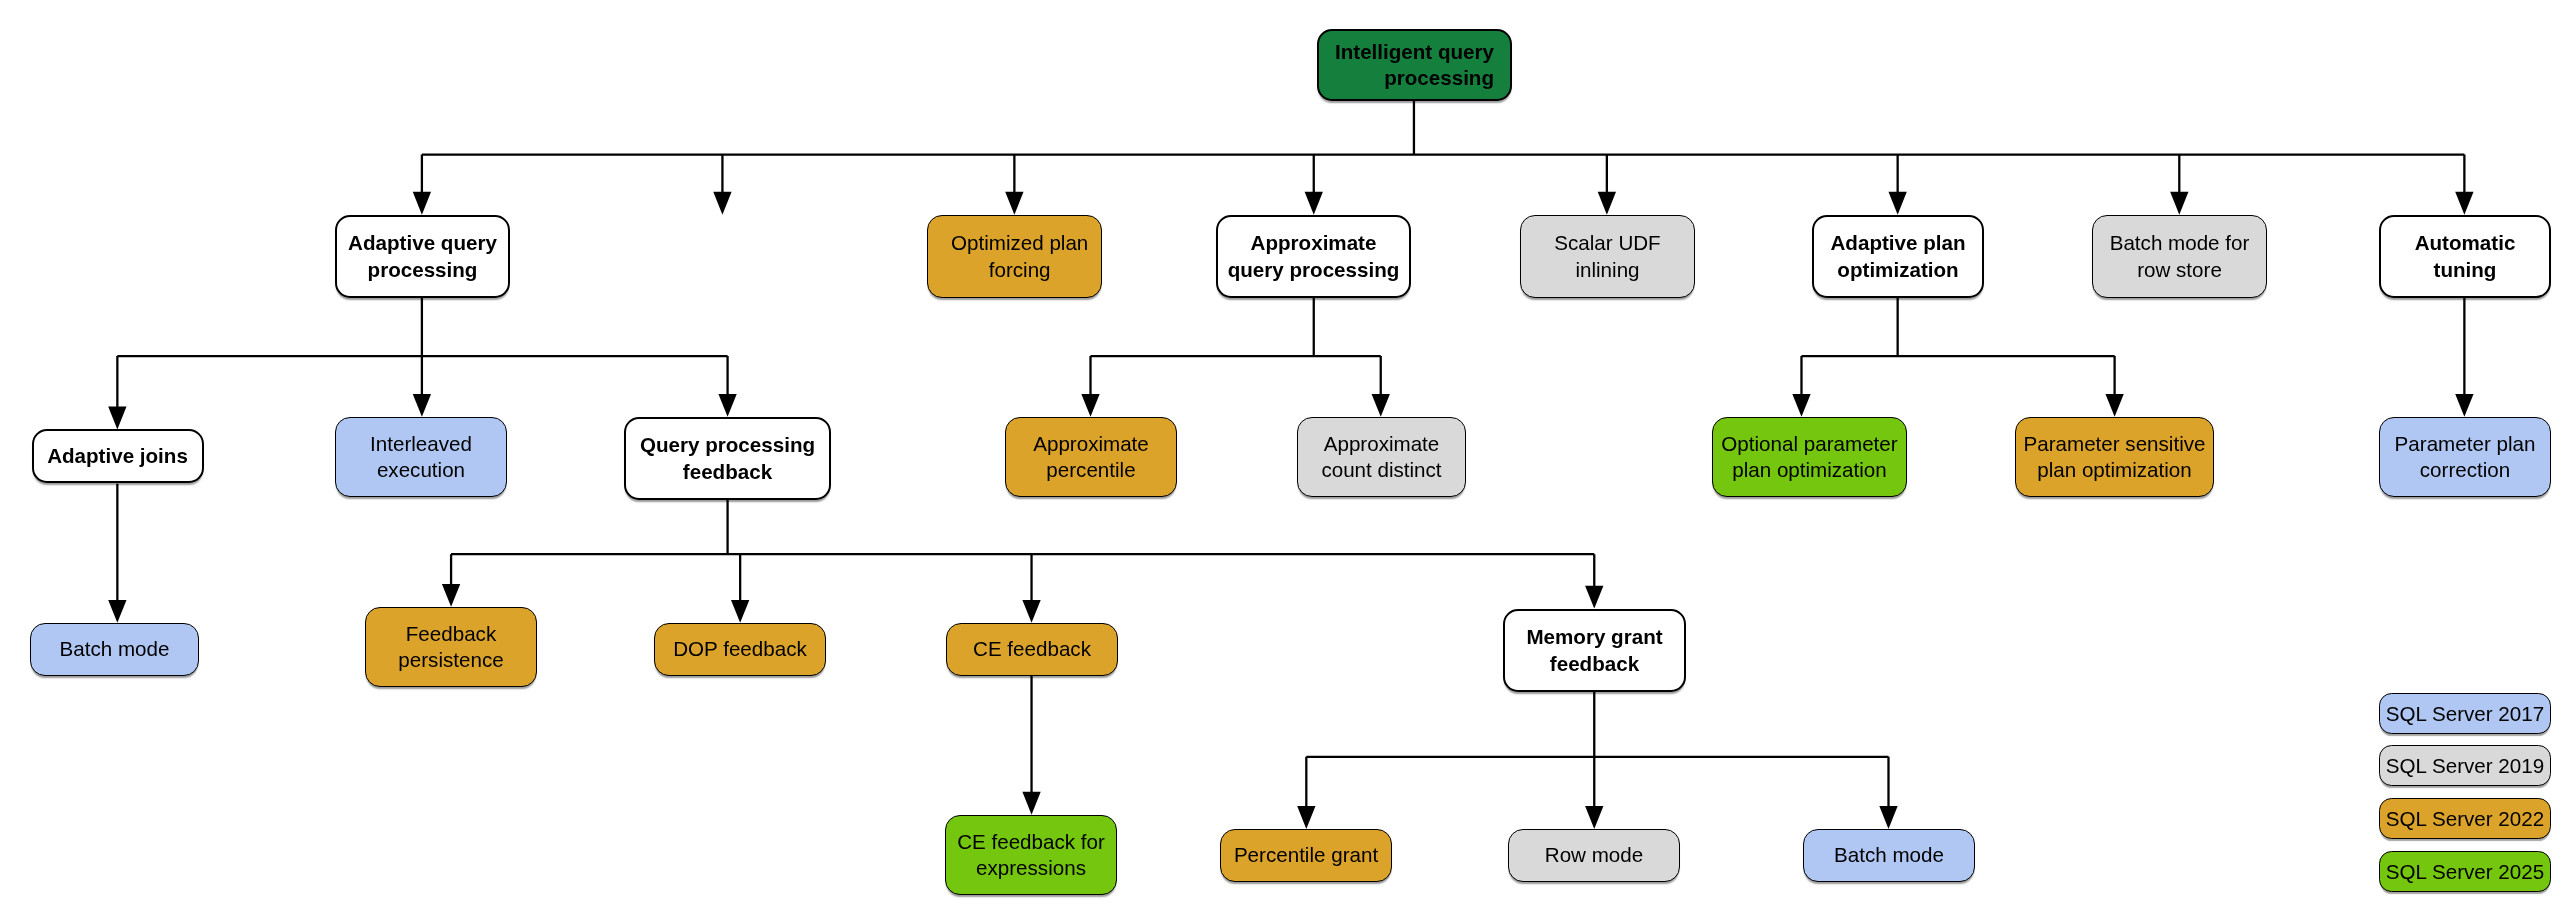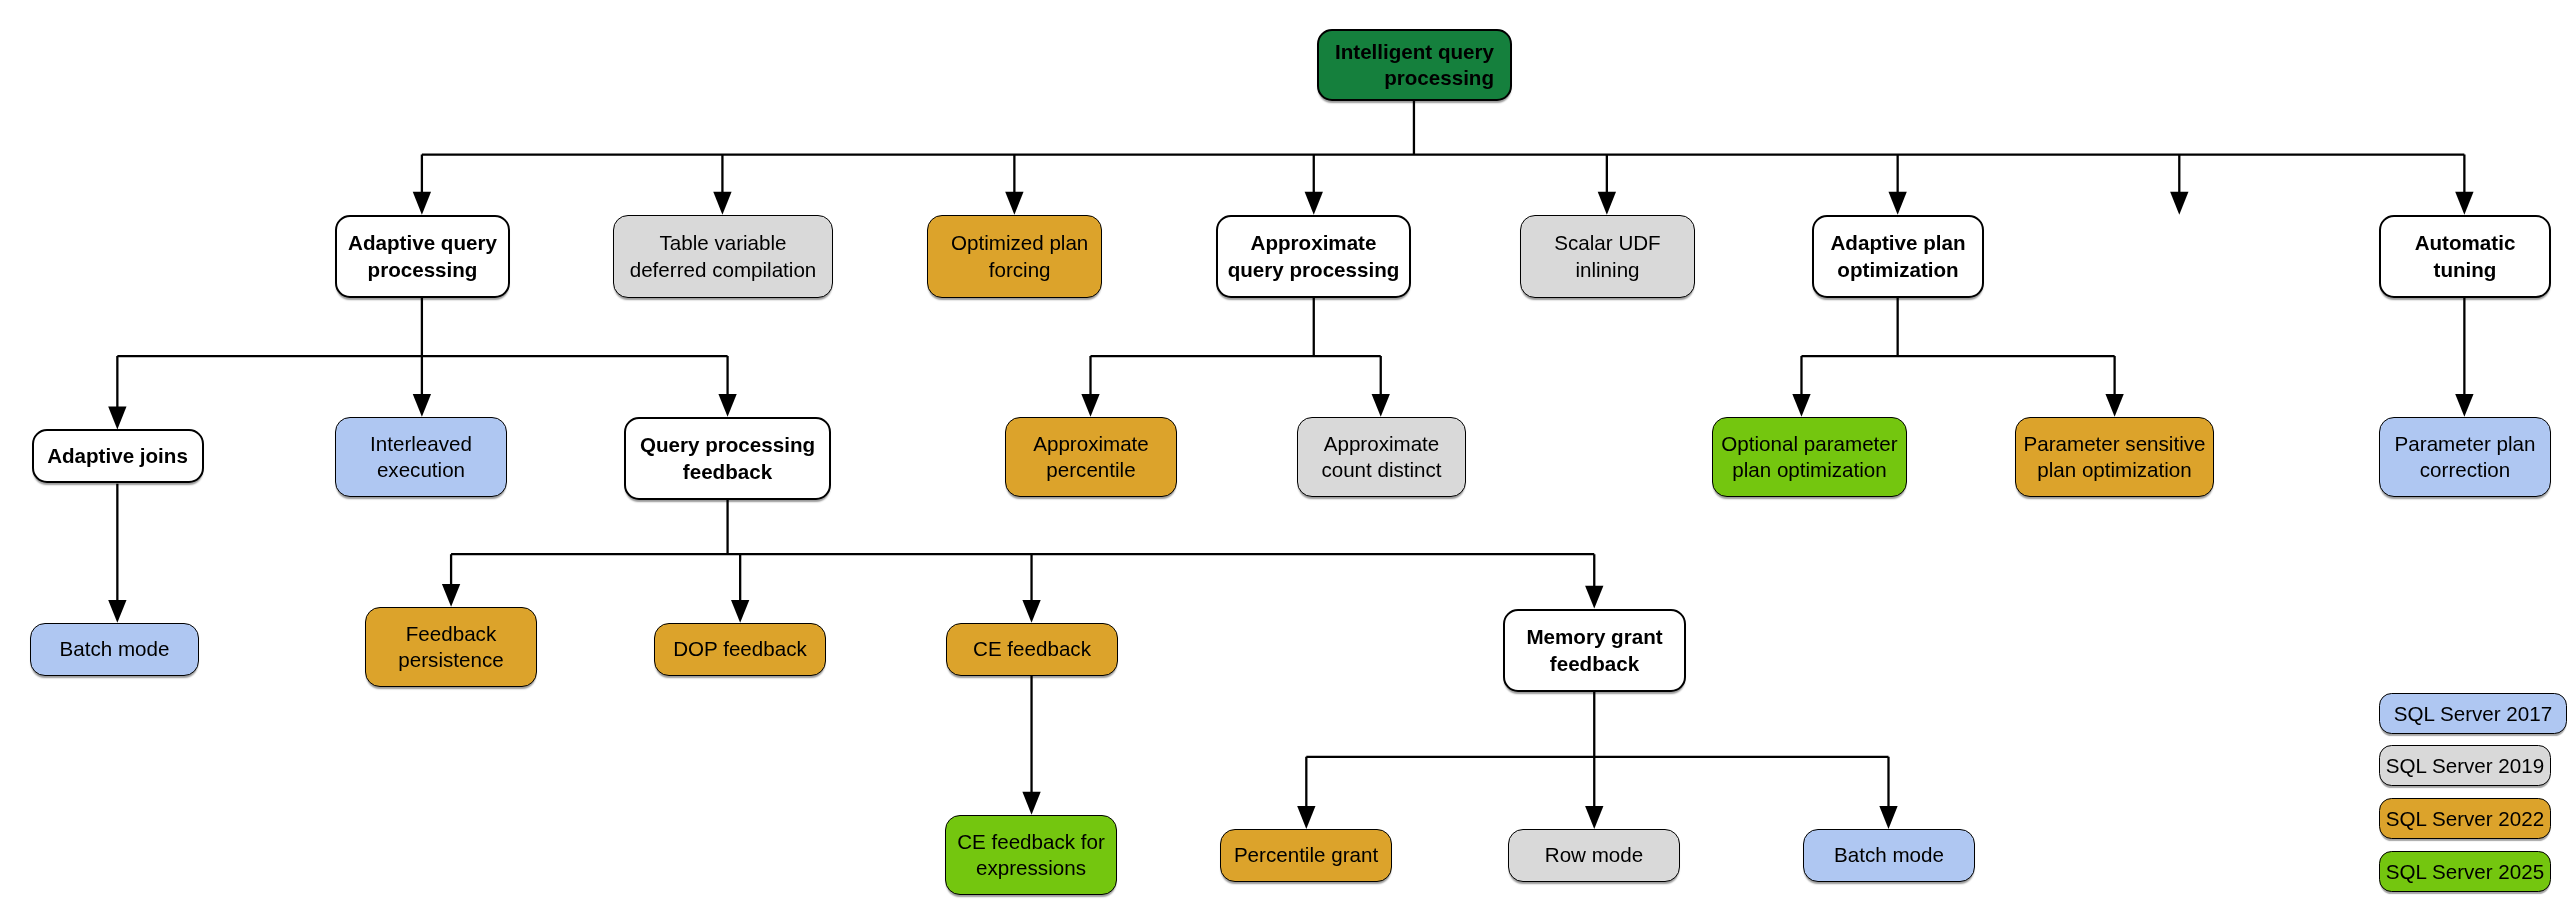--- a/index.html
+++ b/index.html
@@ -98,30 +98,30 @@
       <polygon points="2769,1408 2801,1408 2785,1448"></polygon>
       <polygon points="3283,1408 3315,1408 3299,1448"></polygon>
     </g>
   </svg>
 
   <div class="node bold" style="left: 1317px; top: 29px; width: 195px; height: 72px; background: #15803d; text-align: right;">Intelligent query
 processing</div>
 
   <div class="node bold" style="left: 335px; top: 215px; width: 175px; height: 83px; background: rgb(255, 255, 255);">Adaptive query
 processing</div>
-  <div class="node" style="left: 613px; top: 215px; width: 220px; height: 83px; background: rgb(217, 217, 217);">Table variable
-deferred compilation</div>
   <div class="node" style="left: 927px; top: 215px; width: 175px; height: 83px; background: rgb(220, 163, 43); padding-left: 16px;">Optimized plan
 forcing</div>
   <div class="node bold" style="left: 1216px; top: 215px; width: 195px; height: 83px; background: rgb(255, 255, 255);">Approximate
 query processing</div>
   <div class="node" style="left: 1520px; top: 215px; width: 175px; height: 83px; background: rgb(217, 217, 217);">Scalar UDF
 inlining</div>
   <div class="node bold" style="left: 1812px; top: 215px; width: 172px; height: 83px; background: rgb(255, 255, 255);">Adaptive plan
 optimization</div>
+  <div class="node" style="left: 2092px; top: 215px; width: 175px; height: 83px; background: rgb(217, 217, 217);">Batch mode for
+row store</div>
   <div class="node bold" style="left: 2379px; top: 215px; width: 172px; height: 83px; background: rgb(255, 255, 255);">Automatic
 tuning</div>
 
   <div class="node bold" style="left: 31.5px; top: 429px; width: 172px; height: 54px; background: rgb(255, 255, 255);">Adaptive joins</div>
   <div class="node" style="left: 335px; top: 417px; width: 172px; height: 80px; background: rgb(175, 199, 242);">Interleaved
 execution</div>
   <div class="node bold" style="left: 624px; top: 417px; width: 207px; height: 83px; background: rgb(255, 255, 255);">Query processing
 feedback</div>
   <div class="node" style="left: 1005px; top: 417px; width: 172px; height: 80px; background: rgb(220, 163, 43);">Approximate
 percentile</div>
@@ -142,20 +142,20 @@
   <div class="node bold" style="left: 1503px; top: 609px; width: 183px; height: 83px; background: rgb(255, 255, 255);">Memory grant
 feedback</div>
 
   <div class="node" style="left: 945px; top: 815px; width: 172px; height: 80px; background: rgb(116, 198, 15);">CE feedback for
 expressions</div>
   <div class="node" style="left: 1220px; top: 829px; width: 172px; height: 53px; background: rgb(220, 163, 43);">Percentile grant</div>
   <div class="node" style="left: 1508px; top: 829px; width: 172px; height: 53px; background: rgb(217, 217, 217);">Row mode</div>
   <div class="node" style="left: 1803px; top: 829px; width: 172px; height: 53px; background: rgb(175, 199, 242);">Batch mode</div>
 
   <div>
-    <div class="legend-item" style="left: 2379px; top: 693px; width: 188px; height: 41px; background: rgb(175, 199, 242);">SQL Server 2017</div>
+    <div class="legend-item" style="left: 2379px; top: 693px; width: 172px; height: 41px; background: rgb(175, 199, 242);">SQL Server 2017</div>
     <div class="legend-item" style="left: 2379px; top: 745px; width: 172px; height: 41px; background: rgb(217, 217, 217);">SQL Server 2019</div>
     <div class="legend-item" style="left: 2379px; top: 798px; width: 172px; height: 41px; background: rgb(220, 163, 43);">SQL Server 2022</div>
     <div class="legend-item" style="left: 2379px; top: 851px; width: 172px; height: 41px; background: rgb(116, 198, 15);">SQL Server 2025</div>
   </div>
 
 </div>
 
 
 </body></html>

